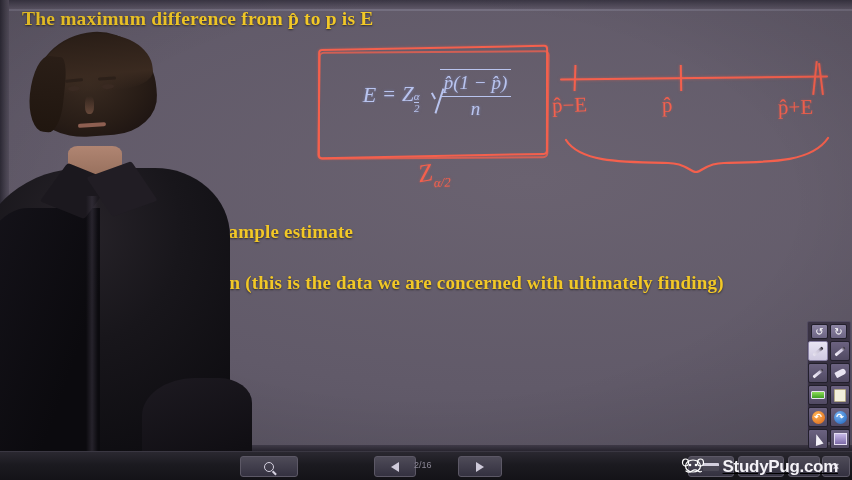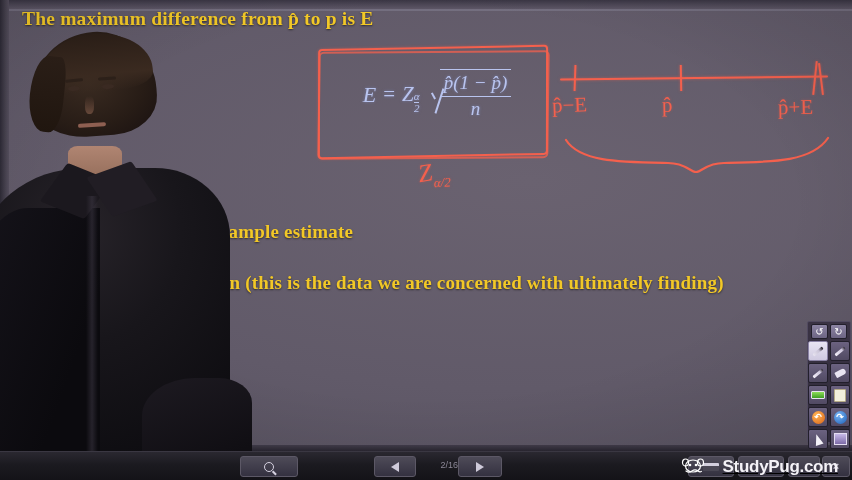--- a/index.html
+++ b/index.html
@@ -251,21 +251,21 @@
   .pb-btn{
     position:absolute;top:4px;height:19px;border-radius:3px;
     background:linear-gradient(180deg,#4e4b58 0%, #343140 100%);
     border:1px solid #5c5866;
     display:flex;align-items:center;justify-content:center;
   }
   #pb-search{left:240px;width:56px;}
   #pb-prev{left:374px;width:40px;}
   #pb-next{left:458px;width:42px;}
   #pb-page{
-    position:absolute;left:414px;top:8px;width:44px;text-align:right;
+    position:absolute;left:414px;top:8px;width:44px;text-align:left;
     color:#8b8796;font-size:9px;font-family:"Liberation Sans",sans-serif;
   }
   #pb-r1{left:688px;width:44px;}
   #pb-r2{left:738px;width:44px;}
   #pb-r3{left:788px;width:30px;}
   #pb-r4{left:822px;width:26px;}
   .tri-l{width:0;height:0;border-top:5px solid transparent;border-bottom:5px solid transparent;border-right:8px solid #cfcbda;}
   .tri-r{width:0;height:0;border-top:5px solid transparent;border-bottom:5px solid transparent;border-left:8px solid #cfcbda;}
   .mag{
     width:8px;height:8px;border:1.6px solid #d6d2e0;border-radius:50%;position:relative;

